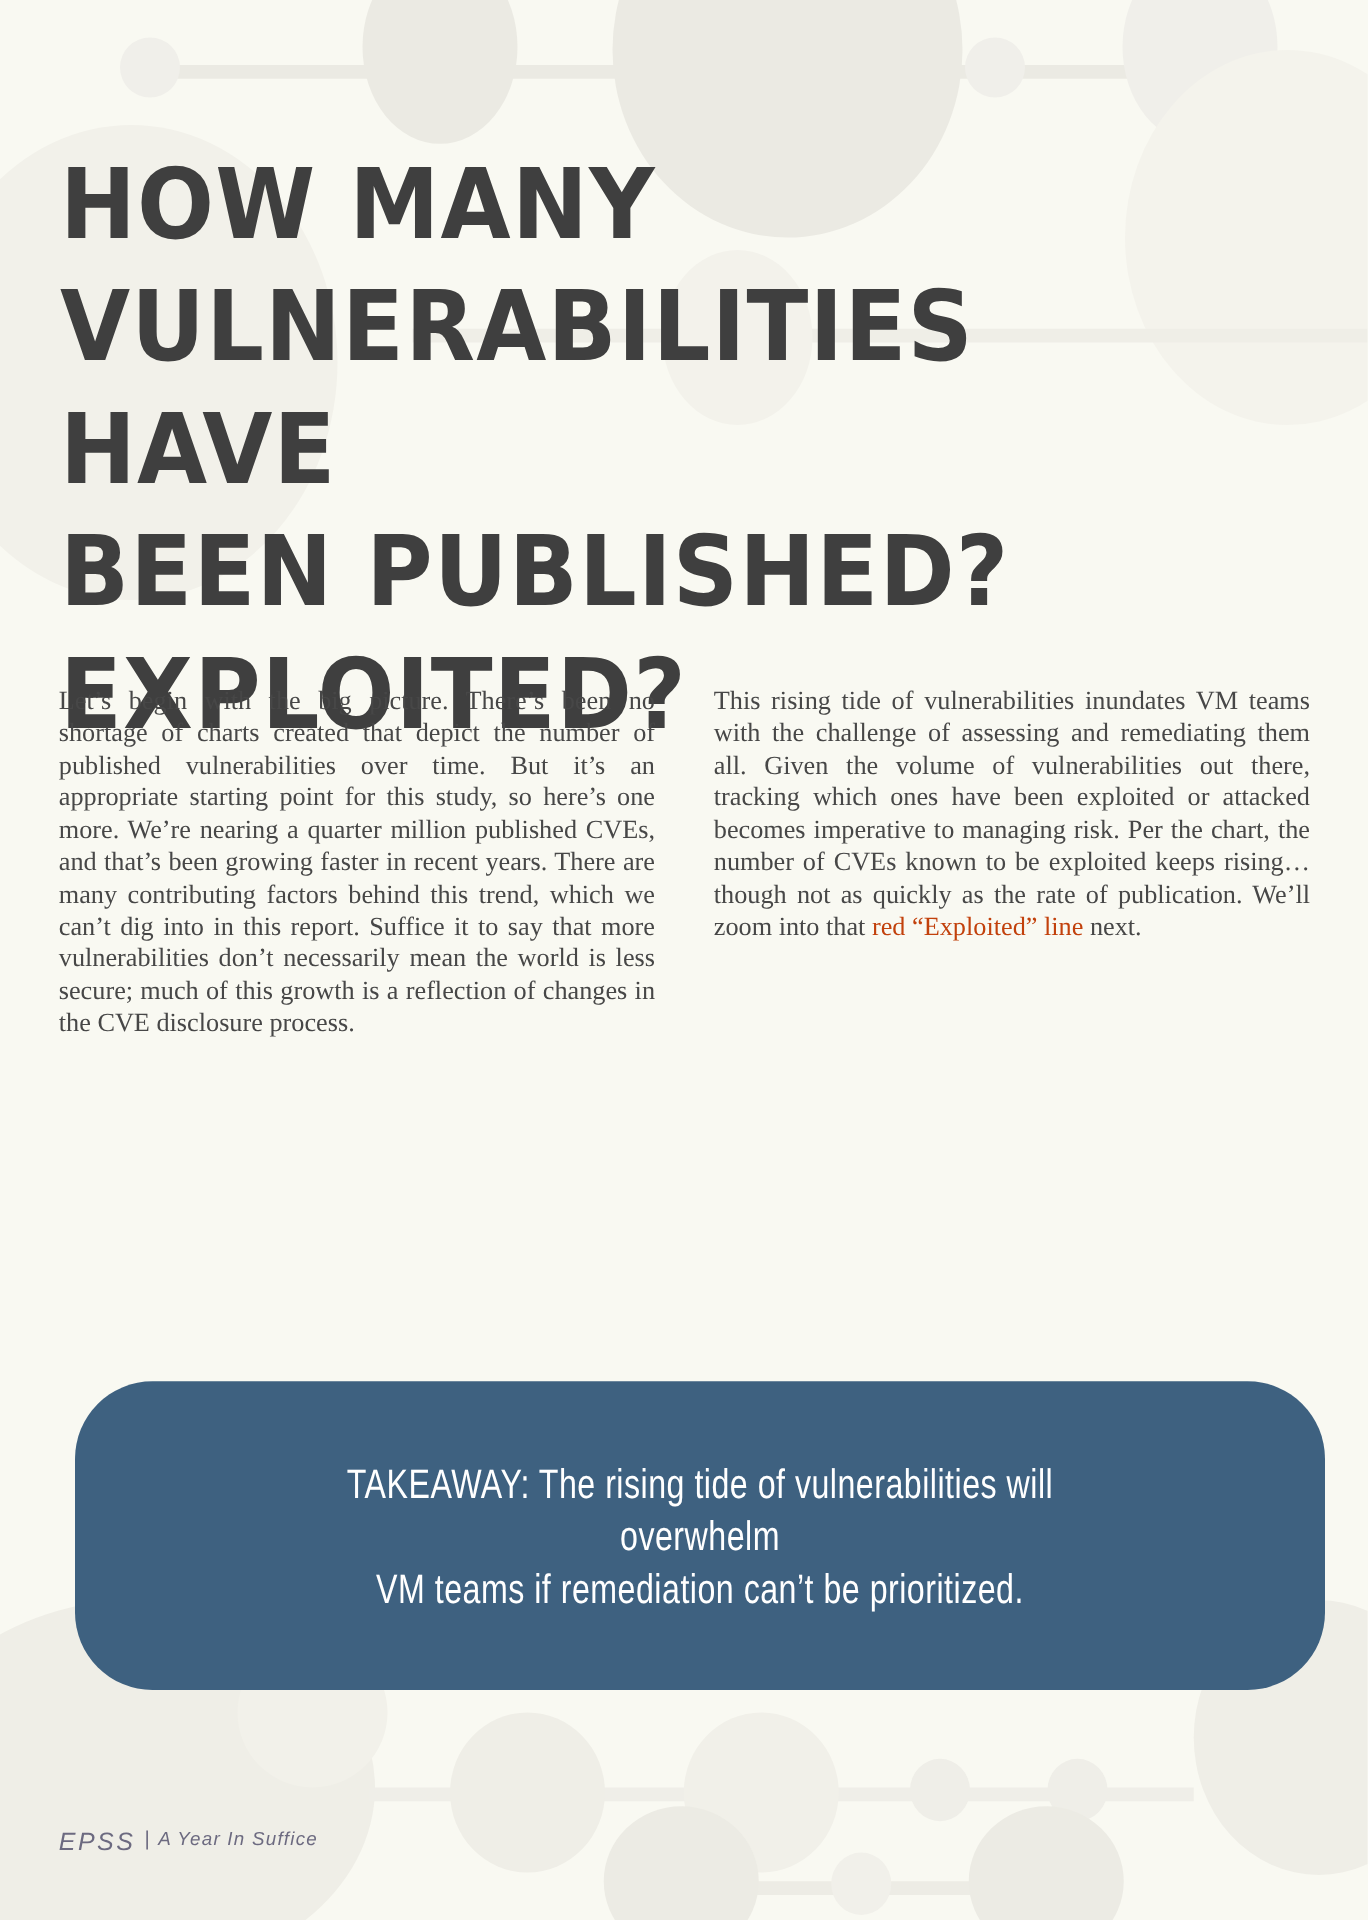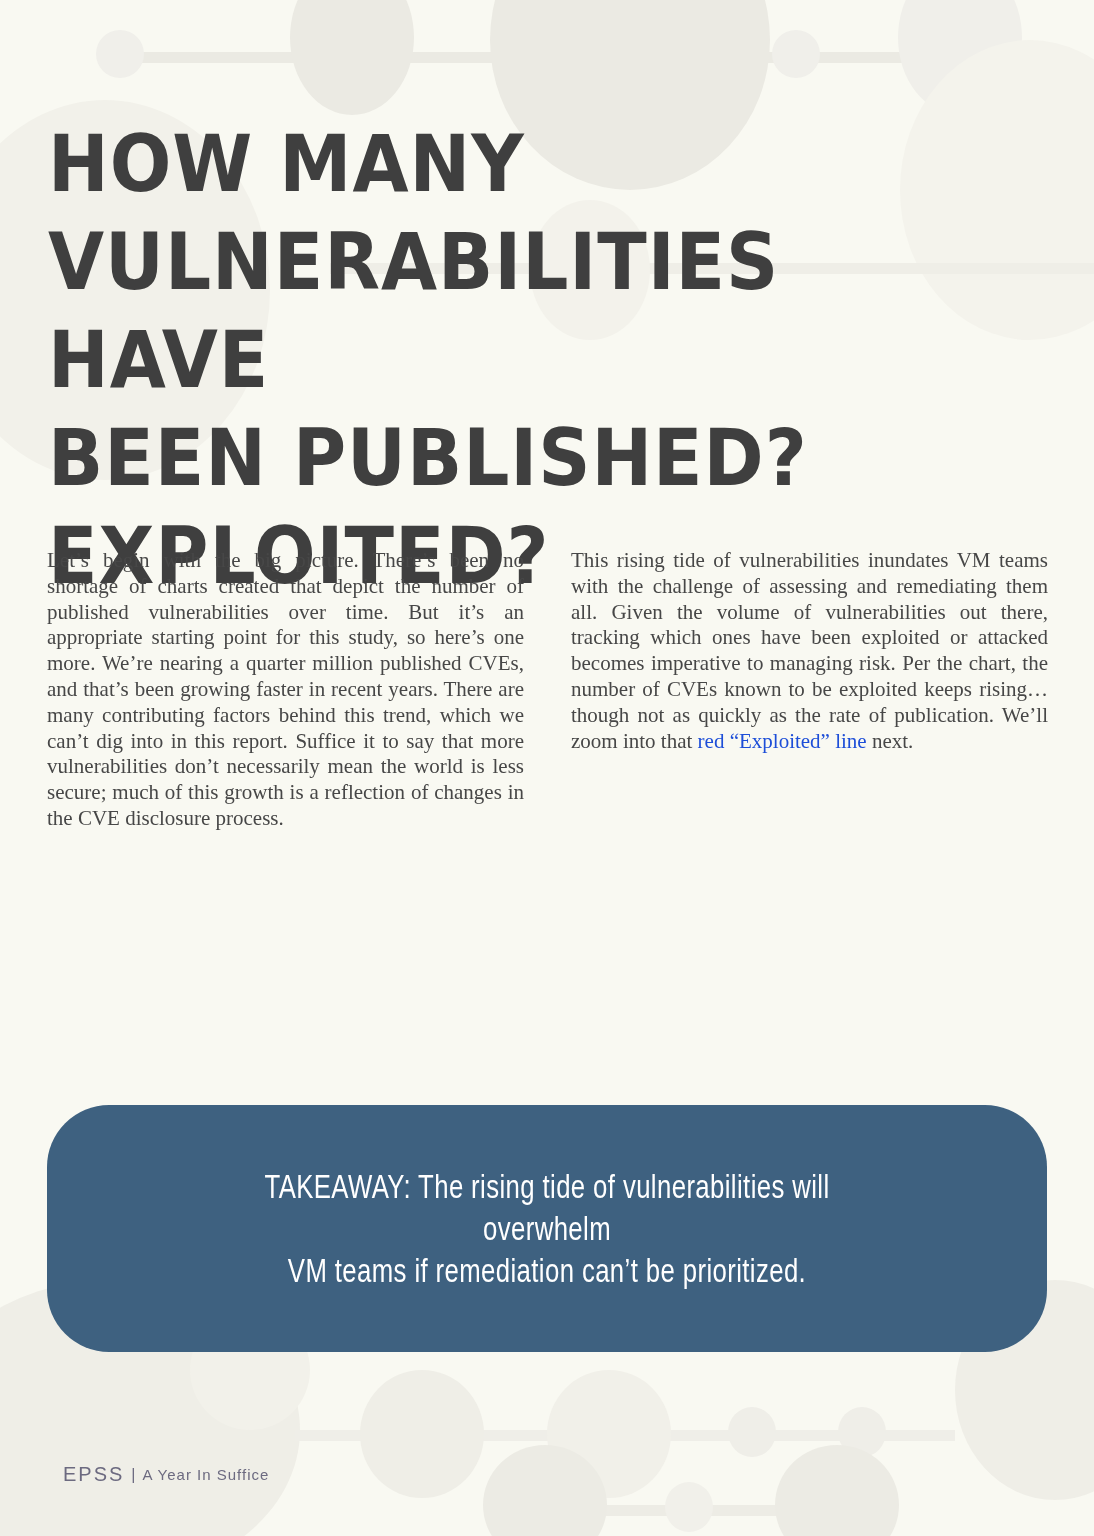--- a/index.html
+++ b/index.html
@@ -22,37 +22,37 @@
       transform: scaleX(0.93); transform-origin: left top;
     }
     .col {
       position: absolute; top: 548px; width: 477px; z-index: 2;
       font-family: Liberation Serif, serif;
       font-size: 21px; line-height: 25.8px; text-align: justify;
       color: #474747; margin: 0;
     }
     .col.left { left: 47px; }
     .col.right { left: 571px; }
-    .red-link { color: #1d4ed8; }
+    .red-link { color: #c2410c; }
 
     .takeaway {
-      position: absolute; left: 47px; top: 1105px; width: 1000px; height: 247px;
+      position: absolute; left: 60px; top: 1105px; width: 1000px; height: 247px;
       background: #3e6180; border-radius: 62px; z-index: 2;
       display: flex; align-items: center; justify-content: center;
     }
     .takeaway-text {
       width: 860px; text-align: center; color: #ffffff;
       font-family: "Liberation Sans", sans-serif;
       font-size: 33px; line-height: 42px; letter-spacing: 0.5px;
       transform: scaleX(0.78); transform-origin: center;
       white-space: pre-line;
     }
     .footer {
-      position: absolute; left: 63px; top: 1463px; z-index: 2;
-      color: #6c6a80; display: flex; align-items: center; gap: 7px;
+      position: absolute; left: 47px; top: 1463px; z-index: 2;
+      color: #6c6a80; display: flex; align-items: flex-start; gap: 7px; font-style: italic;
     }
     .footer .brand { font-size: 20px; letter-spacing: 2px; }
     .footer .sep { font-size: 16px; }
     .footer .sub { font-size: 15px; letter-spacing: 1px; }
   </style>
 </head>
 <body>
 
 <div class="bg">
   <div class="bar" style="left:120px;top:52px;width:800px;background:#ebeae3;"></div>

